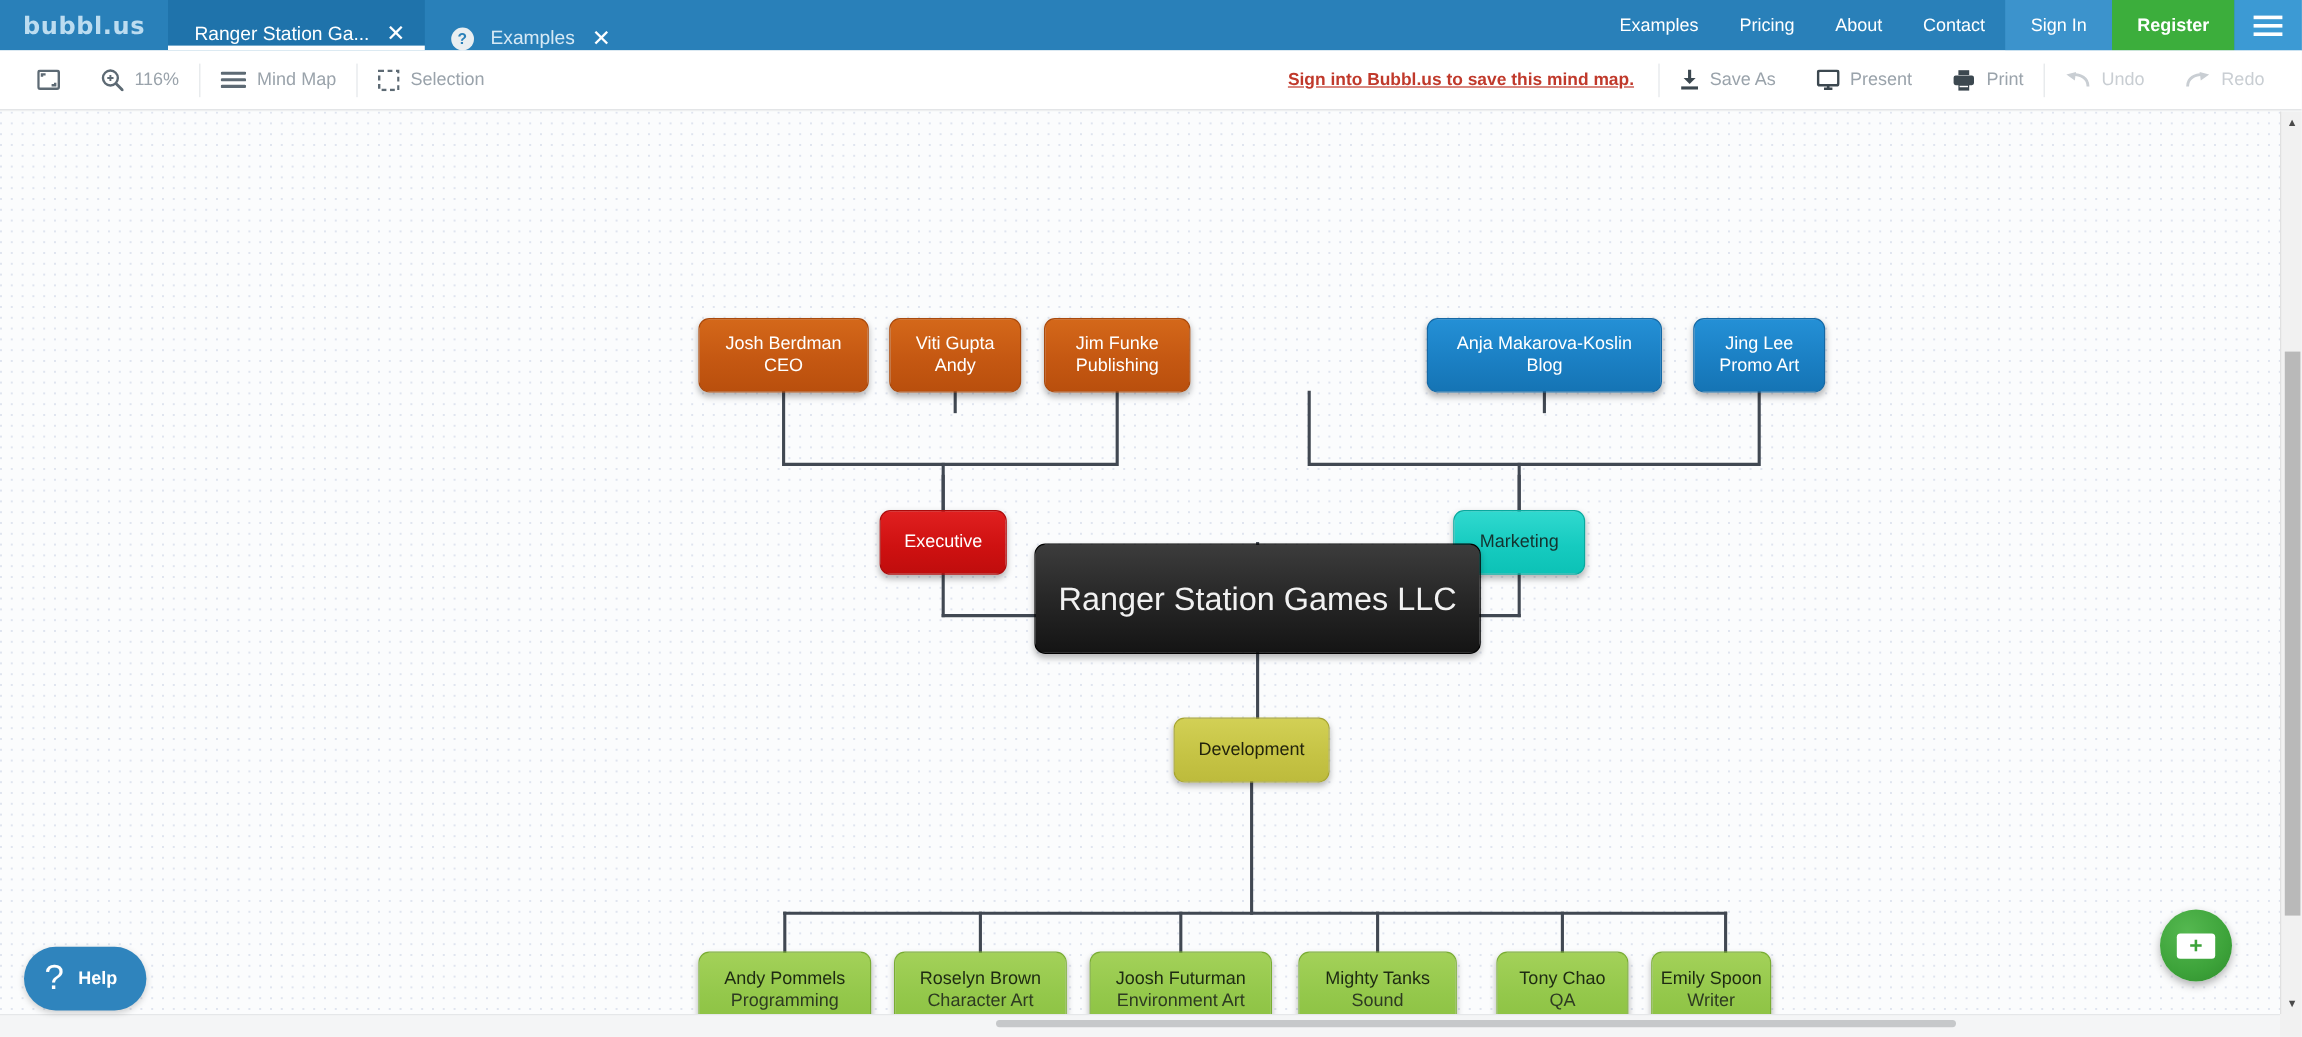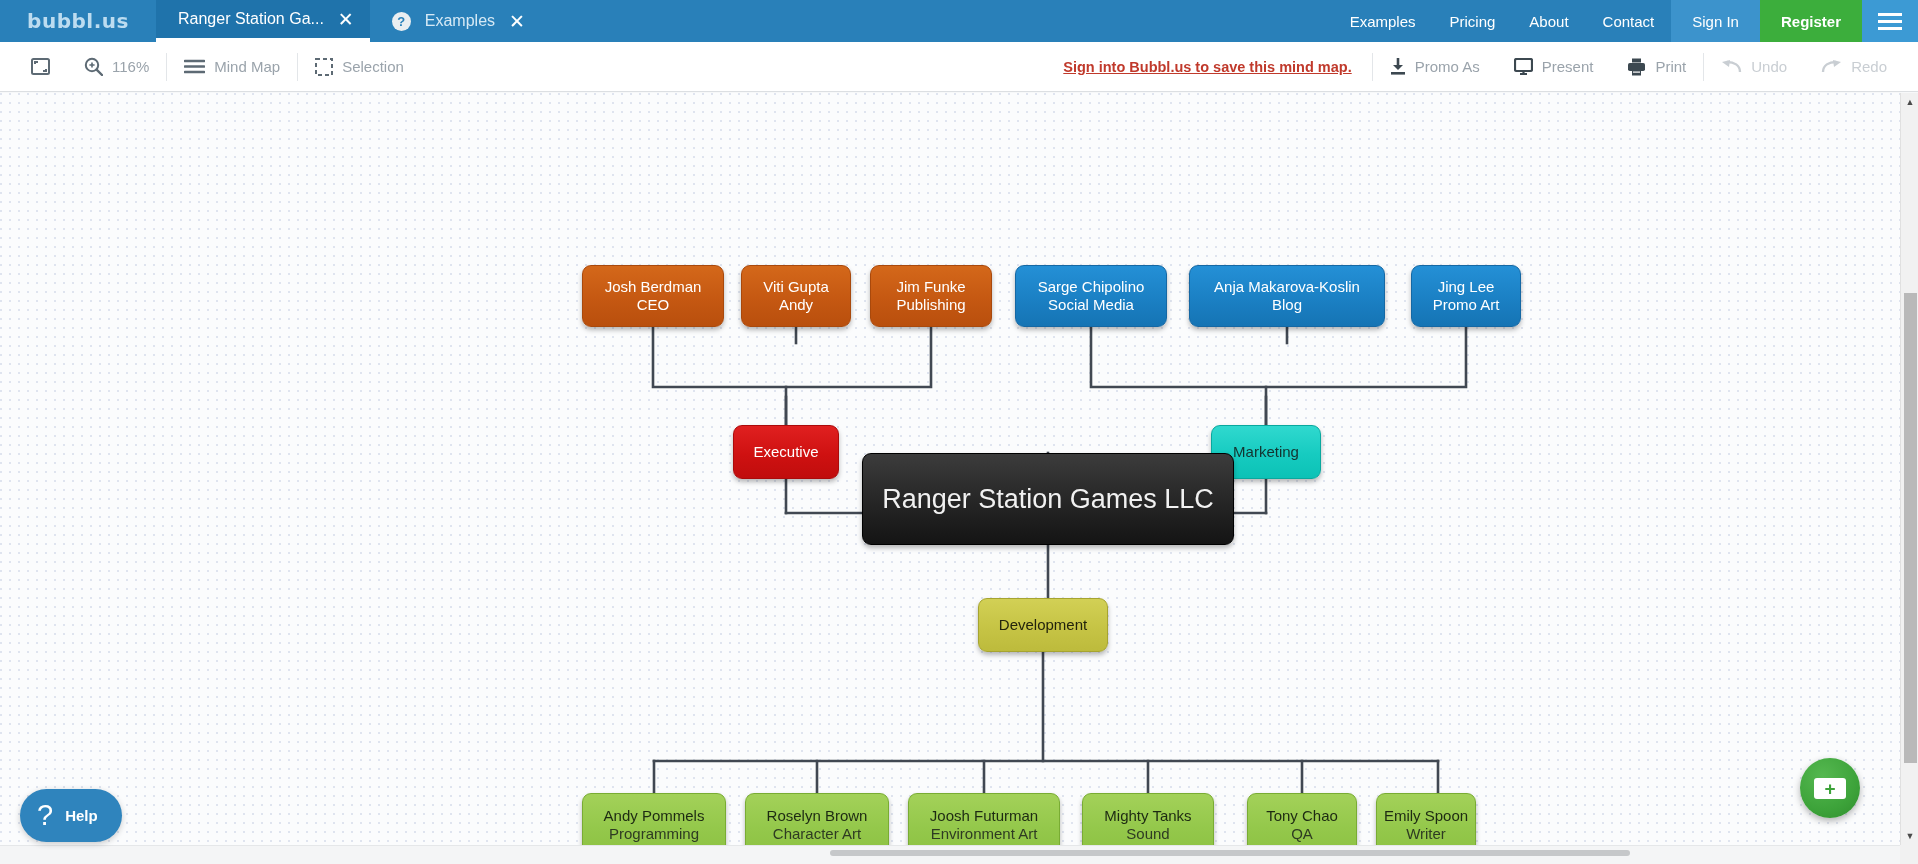--- a/index.html
+++ b/index.html
@@ -15,33 +15,33 @@
   
   #topbar {
     position: absolute;
     top: 0; left: 0;
     width: 1918px; height: 42px;
     background: #2980b9;
     display: flex;
     align-items: stretch;
   }
   #brand {
-    width: 156px;
+    width: 140px;
     display: flex;
     align-items: center;
     justify-content: center;
     color: #bcdcf0;
     font-size: 20px;
     font-weight: bold;
     letter-spacing: .5px;
     font-family: "DejaVu Sans", sans-serif;
   }
   .doc-tab {
     display: flex;
-    align-items: center;
+    align-items: flex-end;
     padding: 0 16px 0 22px;
     gap: 14px;
     font-size: 16px;
     color: #ffffff;
     cursor: pointer;
     position: relative;
   }
   .doc-tab.active {
     background: #1f73ab;
     border-bottom: 4px solid #ffffff;
@@ -380,21 +380,21 @@
     <div class="tb-sep"></div>
 
     <div class="tb-item">
       <span class="tb-icon">
         <svg width="16" height="17" viewBox="0 0 16 17">
             <path d="M8 0 V9" stroke="#3c4850" stroke-width="2.6"></path>
             <path d="M3 7 L8 12 L13 7 Z" fill="#3c4850"></path>
             <rect x="1" y="14" width="14" height="2.6" fill="#3c4850"></rect>
           </svg>
       </span>
-      <span>Promo As</span>
+      <span>Save As</span>
     </div>
 
     <div class="tb-item">
       <span class="tb-icon">
         <svg width="19" height="17" viewBox="0 0 19 17">
             <rect x="1" y="1" width="17" height="12" rx="1.5" fill="none" stroke="#3c4850" stroke-width="2.2"></rect>
             <path d="M9.5 13 V16 M6 16 H13" stroke="#3c4850" stroke-width="2.2"></path>
           </svg>
       </span>
       <span>Present</span>
@@ -477,24 +477,20 @@
     <div class="node n-orange" style="left:741px;top:172px;width:110px;height:62px">
       <span class="nm">Viti Gupta</span>
       <span class="rl">Andy</span>
     </div>
 
     <div class="node n-orange" style="left:870px;top:172px;width:122px;height:62px">
       <span class="nm">Jim Funke</span>
       <span class="rl">Publishing</span>
     </div>
 
-    <div class="node n-blue" style="left:1015px;top:172px;width:152px;height:62px">
-      <span class="nm">Sarge Chipolino</span>
-      <span class="rl">Social Media</span>
-    </div>
 
     <div class="node n-blue" style="left:1189px;top:172px;width:196px;height:62px">
       <span class="nm">Anja Makarova-Koslin</span>
       <span class="rl">Blog</span>
     </div>
 
     <div class="node n-blue" style="left:1411px;top:172px;width:110px;height:62px">
       <span class="nm">Jing Lee</span>
       <span class="rl">Promo Art</span>
     </div>

